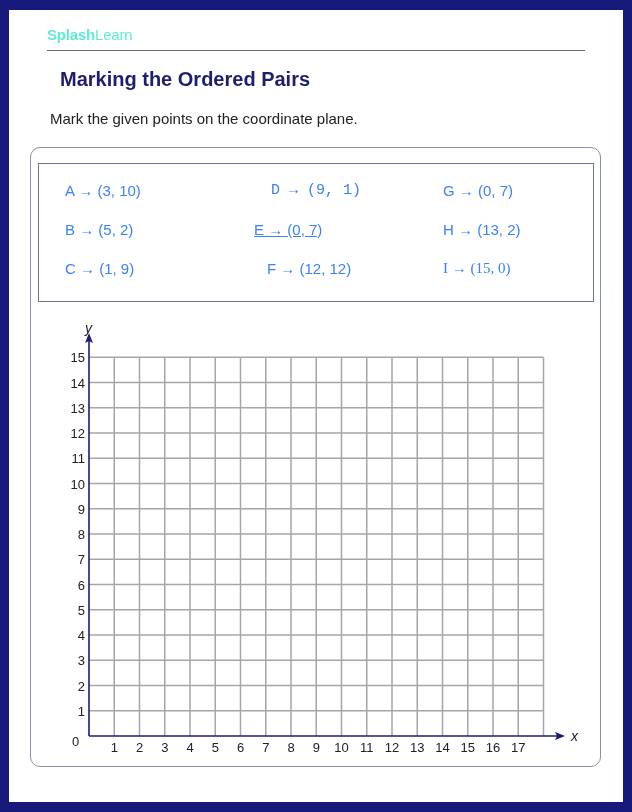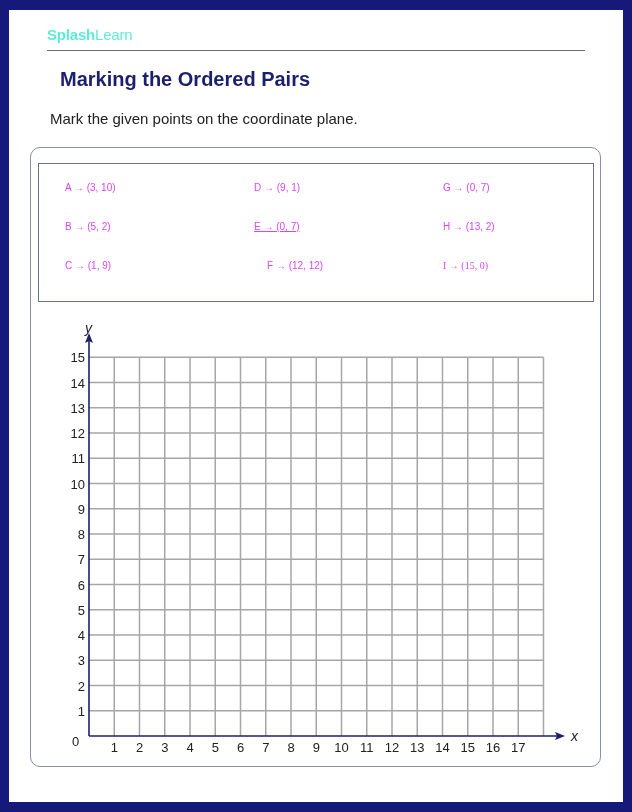--- a/index.html
+++ b/index.html
@@ -26,21 +26,21 @@
   }
   .card {
     position:absolute; left:21px; top:137px; width:571px; height:620px;
     border:1.5px solid #8a8fa8; border-radius:10px; box-sizing:border-box;
   }
   .pairs {
     position:absolute; left:29px; top:153px; width:556px; height:139px;
     border:1.5px solid #6d7290; box-sizing:border-box;
   }
   .pair {
-    position:absolute; font-size:10px; color:#d946ef; white-space:nowrap;
+    position:absolute; font-size:15px; color:#3b82f6; white-space:nowrap;
   }
   svg.plane { position:absolute; left:0; top:0; }
 </style>
 </head>
 <body>
 
 <div class="page"></div>
 
 <div class="brand" style="left:47px;top:26px;">
   <b>Splash</b><span class="light">Learn</span>
@@ -48,21 +48,21 @@
 <div class="rule" style="left:47px;top:50px;"></div>
 
 <div class="title" style="left:50px;top:68px;">Marking the Ordered Pairs</div>
 <div class="instr" style="left:50px;top:110px;">Mark the given points on the  coordinate plane.</div>
 
 <div class="card" style="left:30px;top:147px;"></div>
 <div class="pairs" style="left:38px;top:163px;" id="pairsBox">
     <div class="pair" style="left: 26px; top: 18px;">A → (3, 10)</div>
     <div class="pair" style="left: 26px; top: 57px; text-align: center;">B → (5, 2)</div>
     <div class="pair" style="left: 26px; top: 96px;">C → (1, 9)</div>
-    <div class="pair" style="left: 215px; top: 18px;">D → (9, 1)</div>
+    <div class="pair" style="left: 232px; top: 18px; font-family: Liberation Mono, monospace;">D → (9, 1)</div>
     <div class="pair" style="left: 215px; top: 57px; text-decoration: underline;">E → (0, 7)</div>
     <div class="pair" style="left: 228px; top: 96px;">F → (12, 12)</div>
     <div class="pair" style="left: 404px; top: 18px;">G → (0, 7)</div>
     <div class="pair" style="left: 404px; top: 57px;">H → (13, 2)</div>
     <div class="pair" style="left: 404px; top: 96px; font-family: Liberation Serif, serif;">I  → (15, 0)</div>
   </div>
 
 <svg class="plane" id="plane" width="632" height="812">
     <line x1="114.25" y1="736" x2="114.25" y2="357.25" stroke="#a6a6a6" stroke-width="1.5"></line>
     <line x1="139.5" y1="736" x2="139.5" y2="357.25" stroke="#a6a6a6" stroke-width="1.5"></line>

